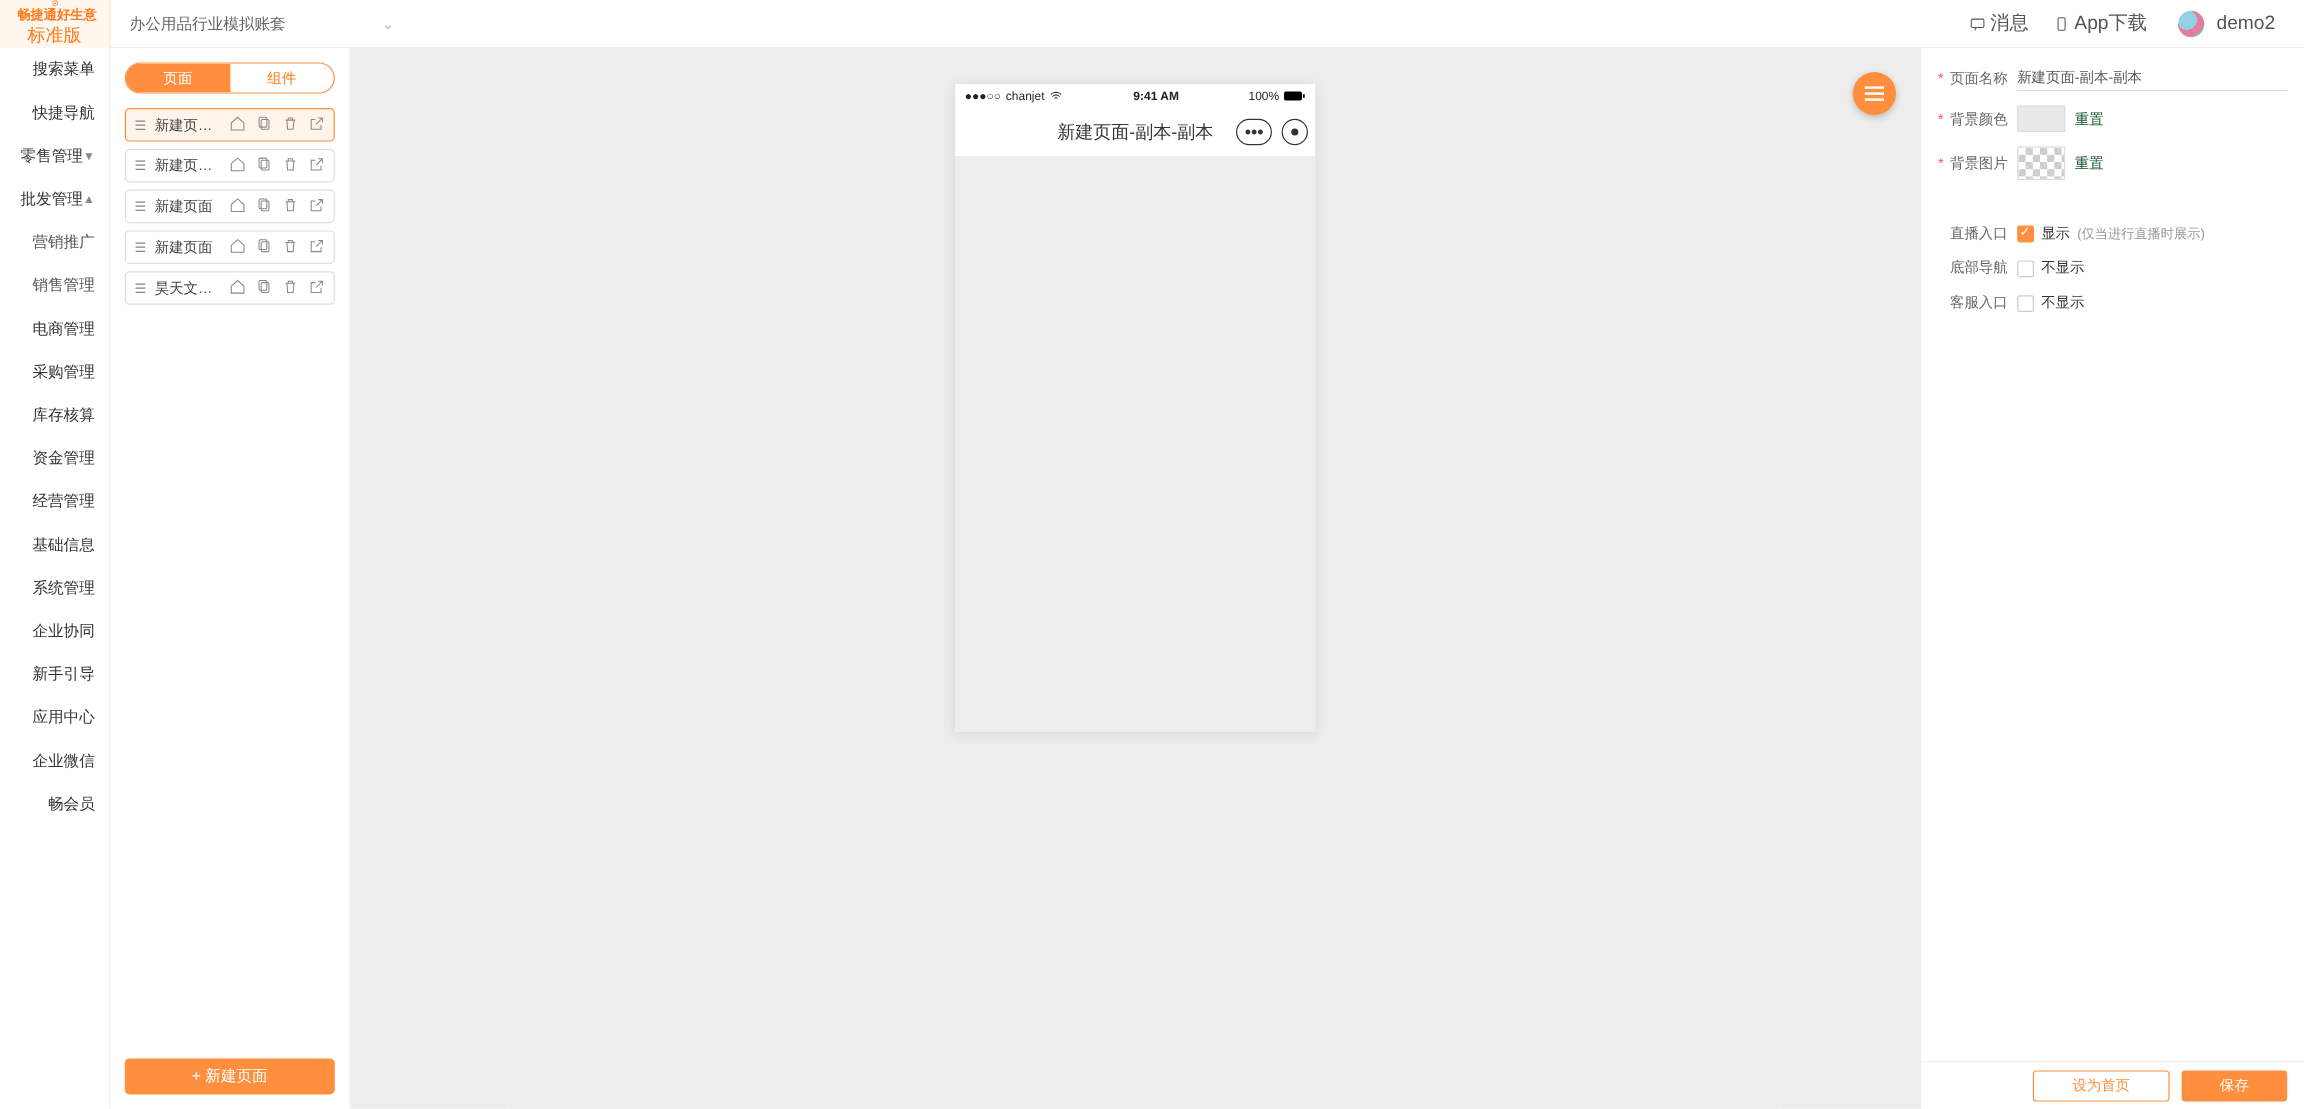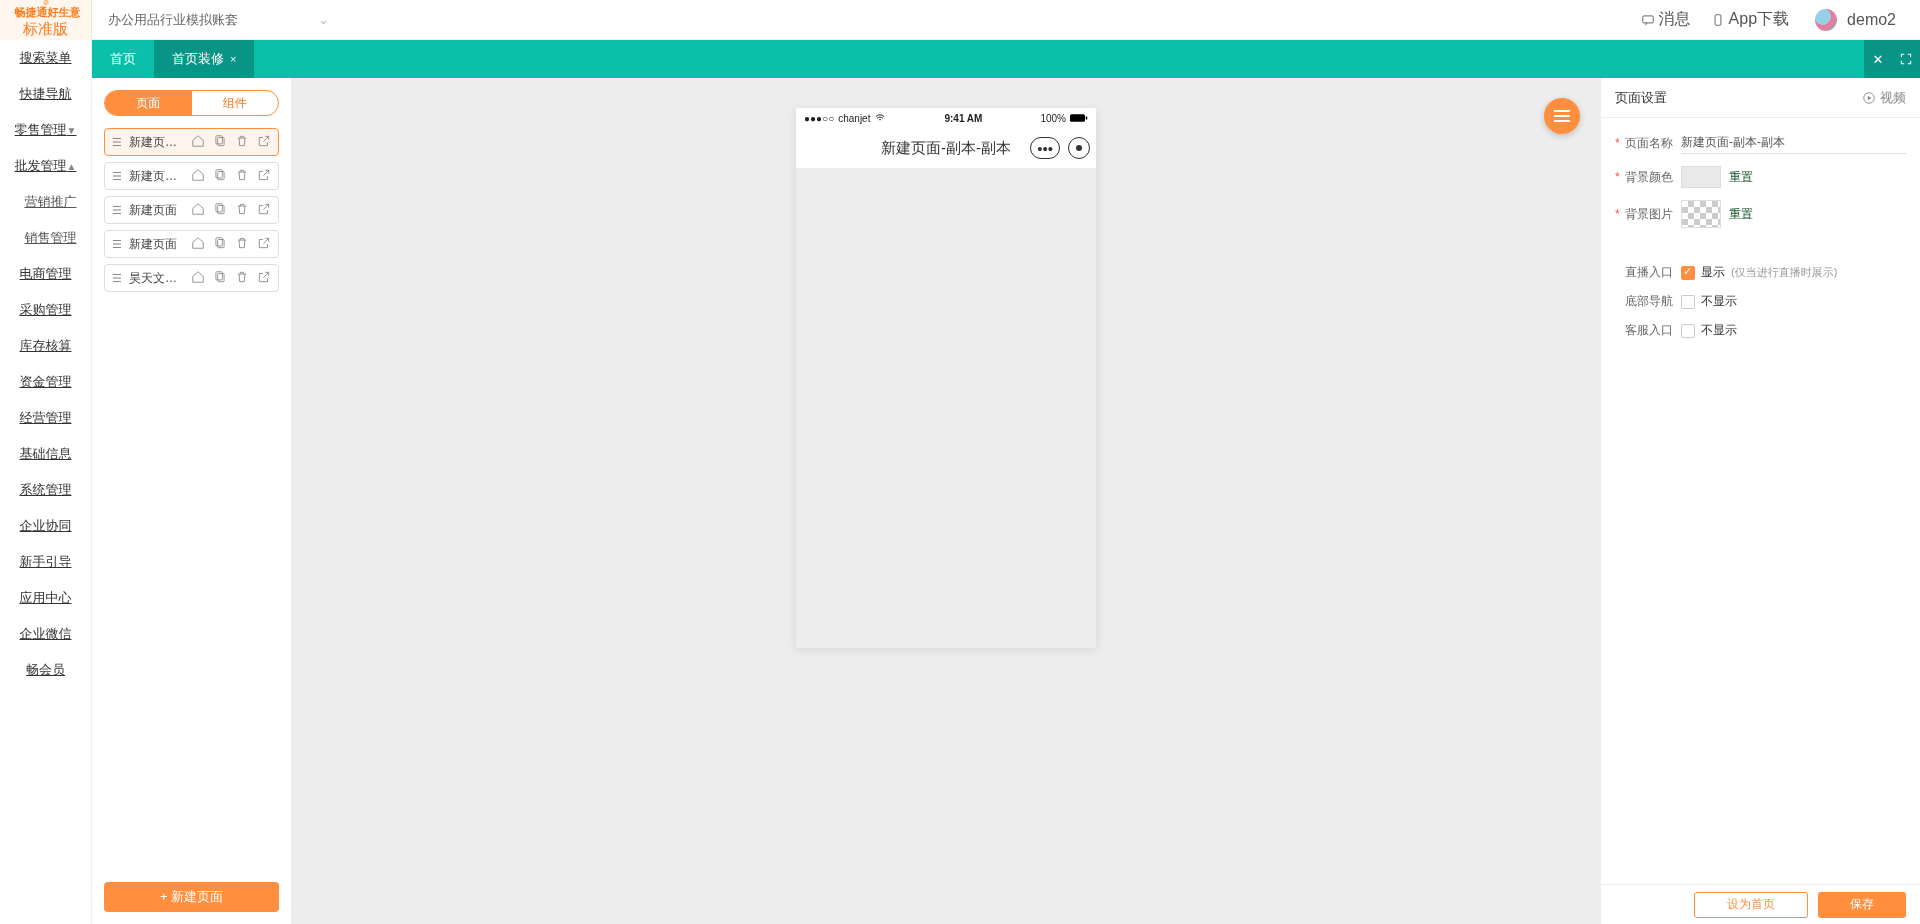--- a/index.html
+++ b/index.html
@@ -14,21 +14,21 @@
   .account-select { display: flex; align-items: center; padding: 0 16px; color: #666; cursor: pointer; }
   .account-select .chev { margin-left: 80px; color: #bbb; }
   .top-spacer { flex: 1; }
   .top-item { display: flex; align-items: center; padding: 0 10px; color: #555; cursor: pointer; gap: 4px; font-size: 16px; }
   .avatar { width: 22px; height: 22px; border-radius: 50%; background: radial-gradient(circle at 35% 35%, #94d0e6 0 40%, #e57da2 40% 70%, #7cc0a0 70% 100%); margin-left: 6px; margin-right: 6px; }
   .user-name { padding-right: 14px; }
 
   
   .layout { display: flex; height: calc(100% - 40px); }
   .sidebar { width: 92px; background: #fff; border-right: 1px solid #eee; overflow-y: auto; }
-  .sidebar-item { height: 36px; display: flex; align-items: center; padding: 0 12px; color: #333; cursor: pointer; font-size: 13px; justify-content: center; text-decoration: underline; }
+  .sidebar-item { height: 36px; display: flex; align-items: center; padding: 0 12px; color: #333; cursor: pointer; font-size: 13px; justify-content: flex-end; }
   .sidebar-sub { padding-left: 22px; color: #555; }
   .caret { font-size: 10px; color: #888; }
 
   .main { flex: 1; display: flex; flex-direction: column; min-width: 0; }
 
   
   .tabs-bar { height: 38px; background: #09bfa9; display: flex; align-items: stretch; position: relative; }
   .tab { display: flex; align-items: center; padding: 0 18px; color: #fff; cursor: pointer; font-size: 13px; }
   .tab.active { background: #089585; }
   .tab .close-x { margin-left: 6px; font-size: 11px; opacity: .9; }
@@ -185,37 +185,20 @@
       <div class="sidebar-item">
         <span>企业微信</span>
       </div>
       <div class="sidebar-item">
         <span>畅会员</span>
       </div>
     </div>
 
   <div class="main">
 
-    <div class="tabs-bar" id="tabs-bar">
-      <div class="tab">
-          <span>首页</span>
-        </div>
-        <div class="tab active">
-          <span>首页装修</span>
-          <span class="close-x">×</span>
-        </div>
-        <div class="tabs-right">
-        <div class="ctl">✕</div>
-        <div class="ctl">
-          <svg class="ic16" viewBox="0 0 24 24">
-              <path d="M4 9V4h5M20 9V4h-5M4 15v5h5M20 15v5h-5" fill="none" stroke="#fff" stroke-width="1.8"></path>
-            </svg>
-        </div>
-      </div>
-    </div>
 
     <div class="workspace">
 
       <div class="left-panel">
         <div class="seg">
           <div class="seg-btn active">页面</div>
           <div class="seg-btn">组件</div>
         </div>
         <div id="page-list">
             <div class="page-row active">
@@ -343,30 +326,20 @@
         <div class="floating-menu">
           <div class="menu-lines">
               <span></span>
               <span></span>
               <span></span>
             </div>
         </div>
       </div>
 
       <div class="right-panel">
-        <div class="rp-header">
-          <span>页面设置</span>
-          <span style="display:flex;align-items:center;gap:4px;color:#888;cursor:pointer">
-            <svg class="ic16" viewBox="0 0 24 24">
-                <circle cx="12" cy="12" r="9" fill="none" stroke="#888" stroke-width="1.5"></circle>
-                <path d="M10 8l6 4-6 4z" fill="#888"></path>
-              </svg>
-            <span>视频</span>
-          </span>
-        </div>
         <div class="rp-body">
           <div class="form-row">
             <span class="req">*</span>
             <span class="lbl">页面名称</span>
             <input class="inp" value="新建页面-副本-副本" style="">
           </div>
           <div class="form-row">
             <span class="req">*</span>
             <span class="lbl">背景颜色</span>
             <div class="swatch-box"></div>

